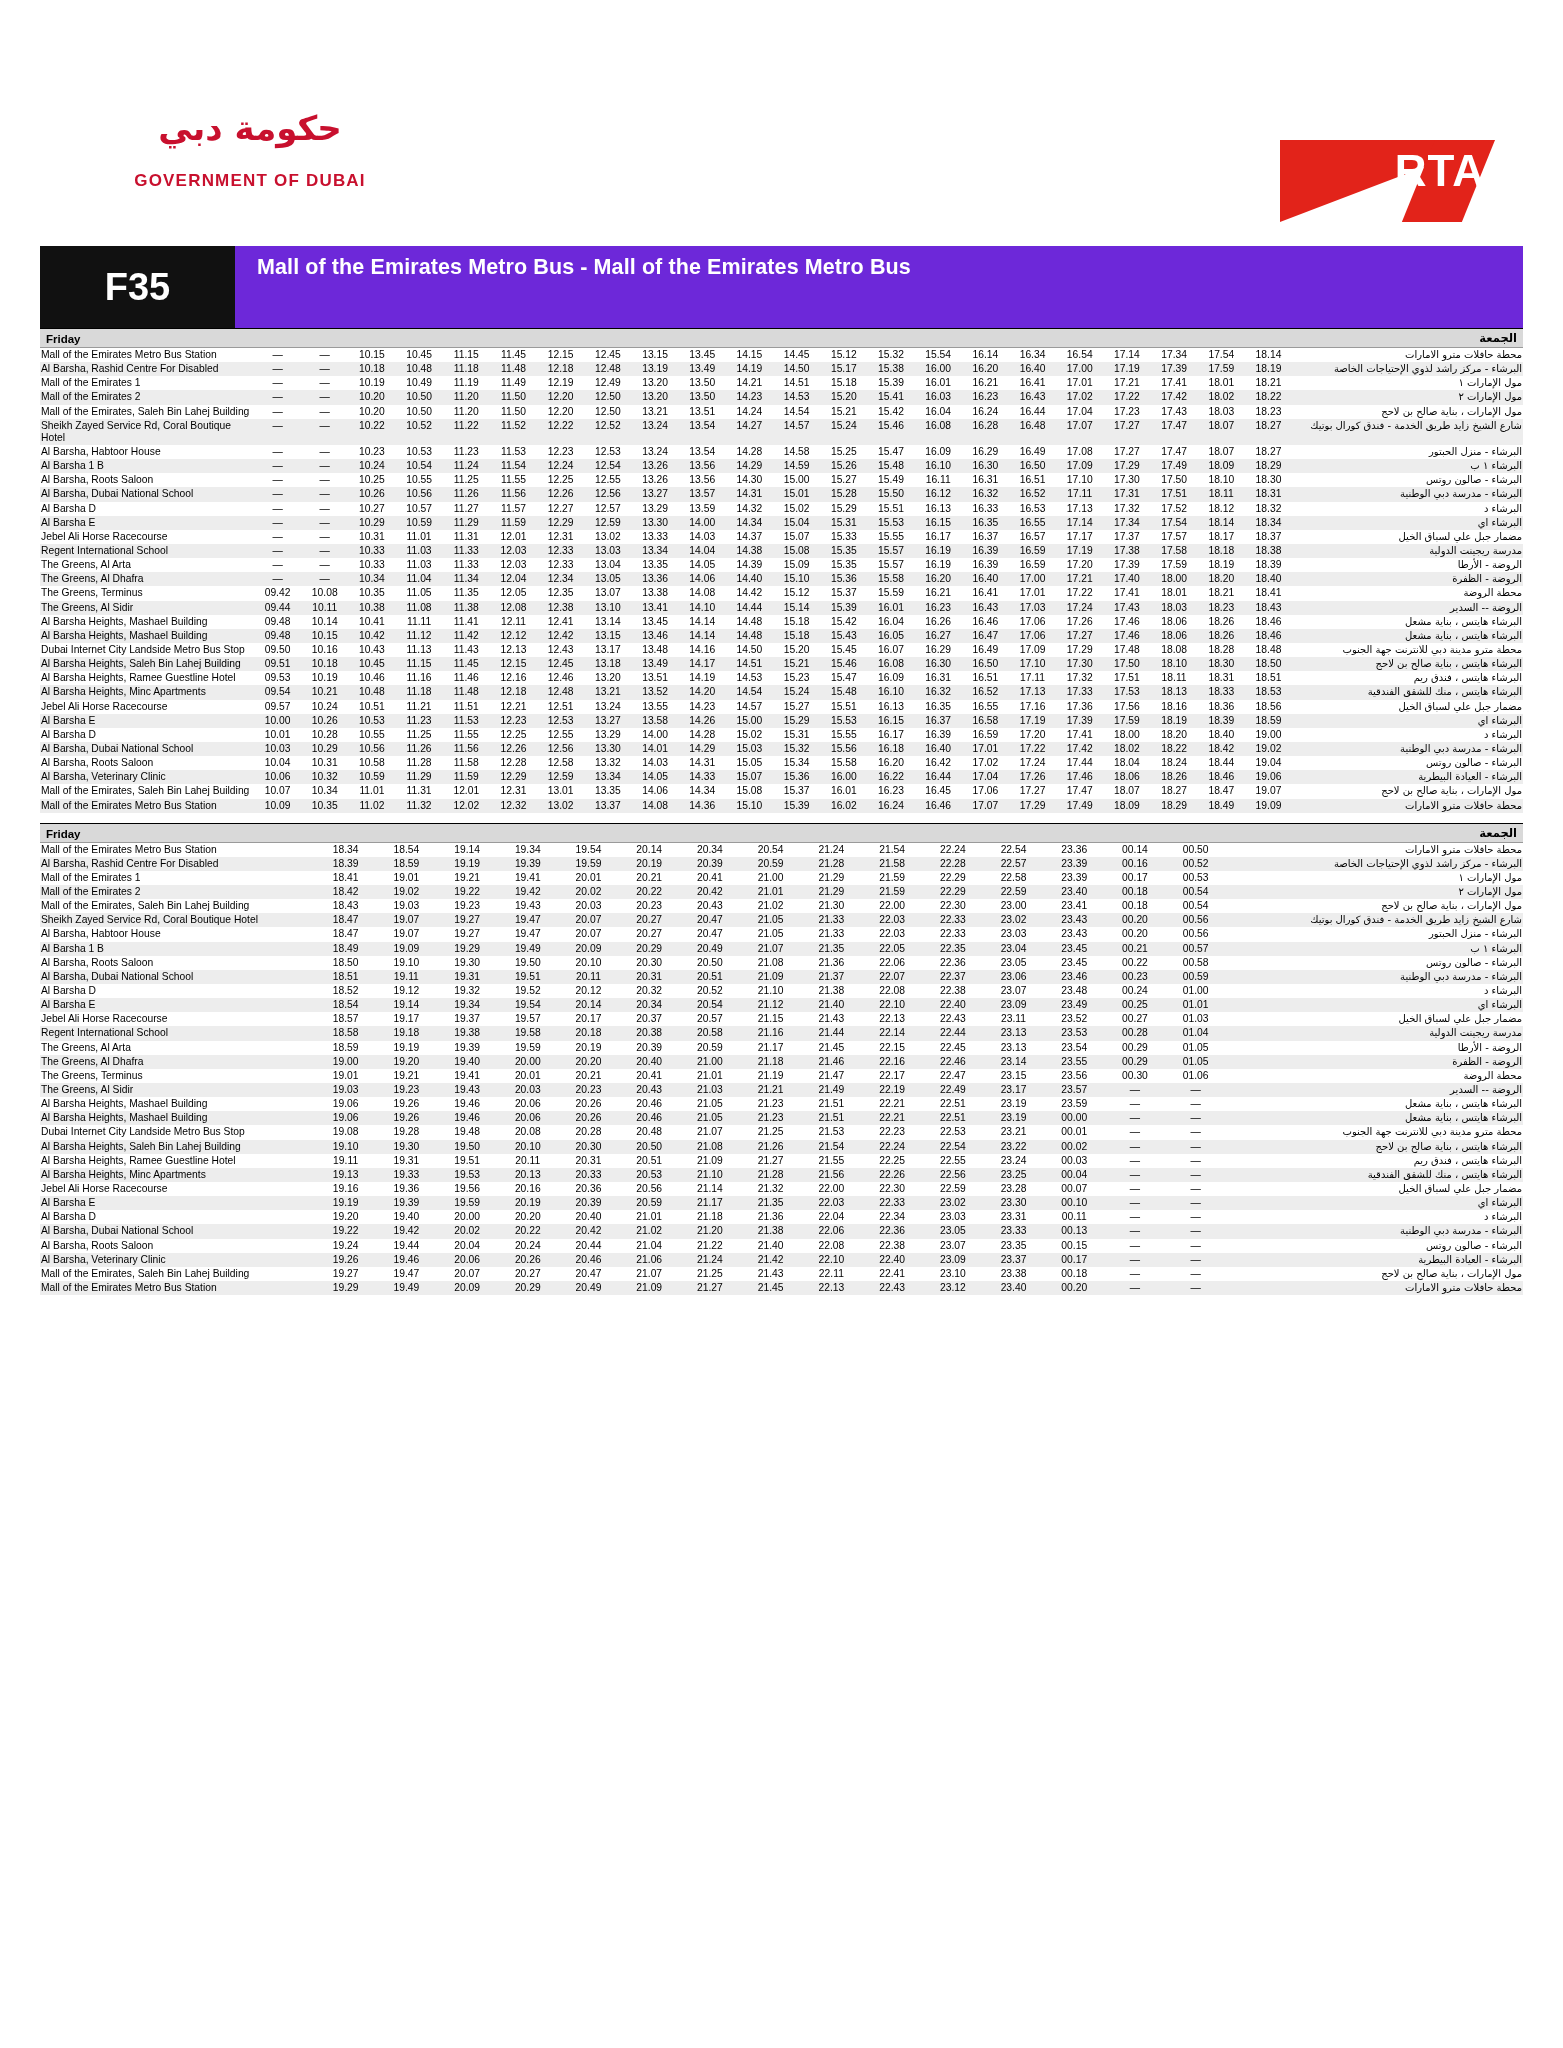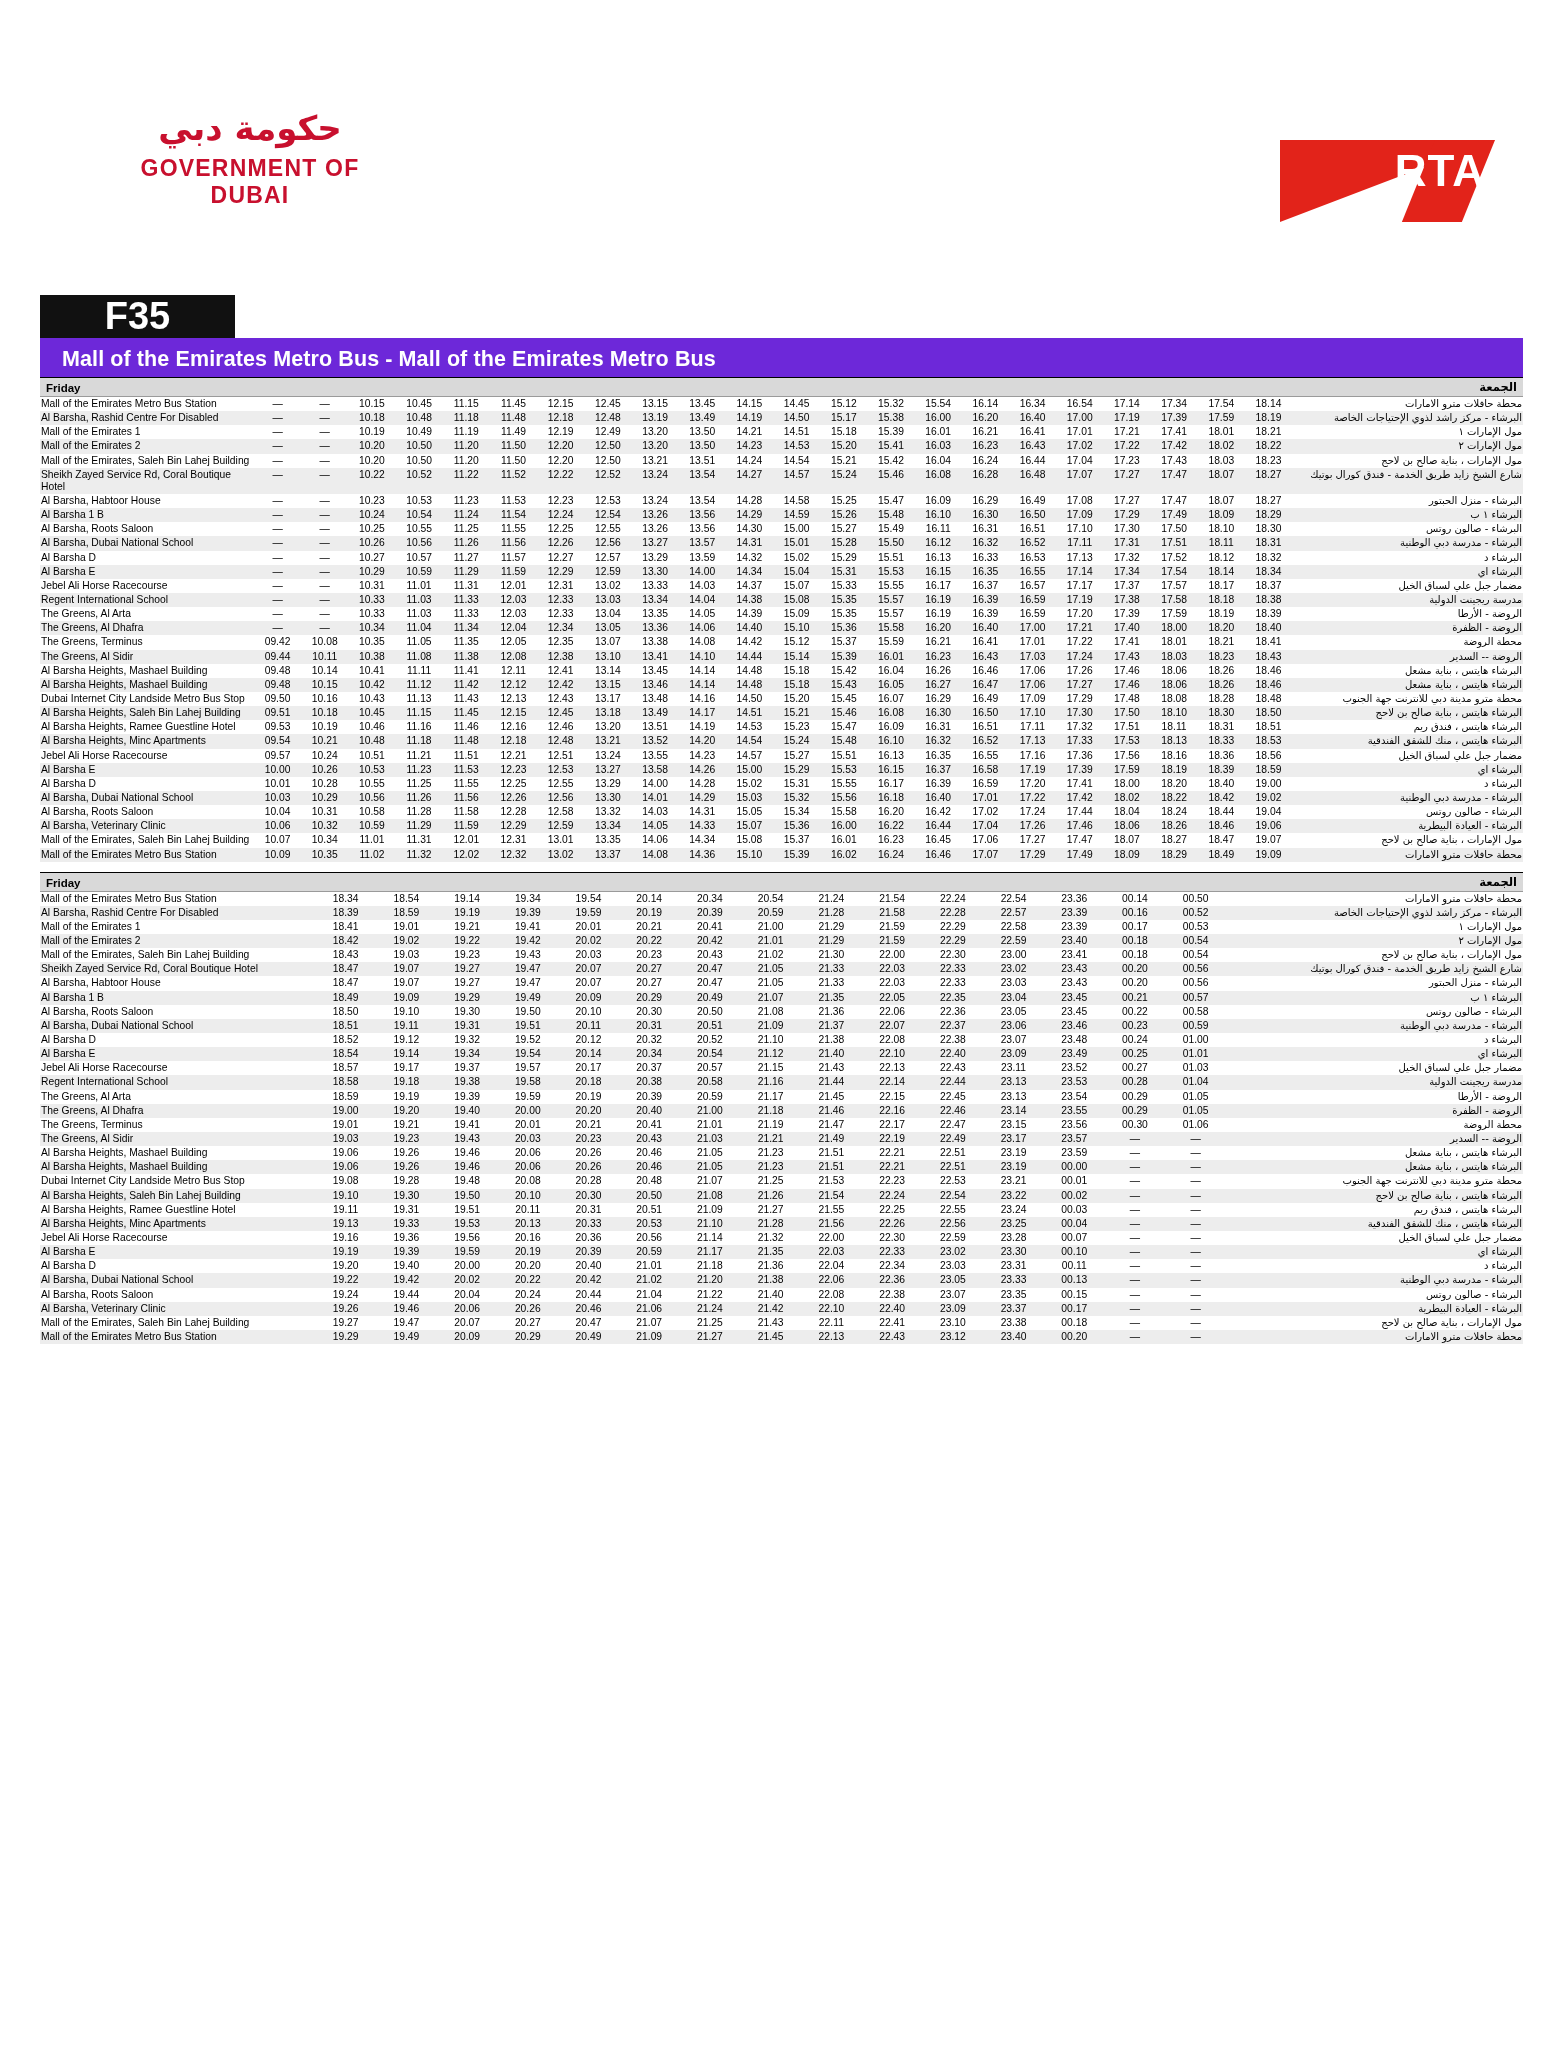--- a/index.html
+++ b/index.html
@@ -38,25 +38,25 @@
   .gov-arabic {
     font-family: "DejaVu Sans", sans-serif;
     font-size: 34px;
     color: #c8102e;
     letter-spacing: 0px;
     direction: rtl;
     line-height: 1.1;
     font-weight: 700;
   }
   .gov-english {
-    font-size: 23px;
+    font-size: 17px;
     color: #c8102e;
     font-weight: 700;
     letter-spacing: 1.2px;
-    margin-top: 8px;
+    margin-top: 24px;
   }
   .rta-text {
     position: absolute;
     right: 250px;
     top: 150px;
     text-align: right;
   }
   .rta-arabic {
     font-family: "DejaVu Sans", sans-serif;
     font-size: 23px;
@@ -205,21 +205,21 @@
     </div>
 
 
     <div class="rta-mark" style="top:140px;">
       <div class="tri"></div>
       <div class="slash"></div>
       <div class="txt">RTA</div>
     </div>
   </div>
 
-  <div class="titlebar" style="margin-top:105px;flex-direction:column;">
+  <div class="titlebar" style="margin-top:56px;">
     <div class="route-box">F35</div>
     <div class="title-box">
       <div class="title-en">Mall of the Emirates Metro Bus - Mall of the Emirates Metro Bus</div>
     </div>
   </div>
 
   <div id="sections">
       <div class="daybar">
         <span>Friday</span>
         <span class="ar">الجمعة</span>

